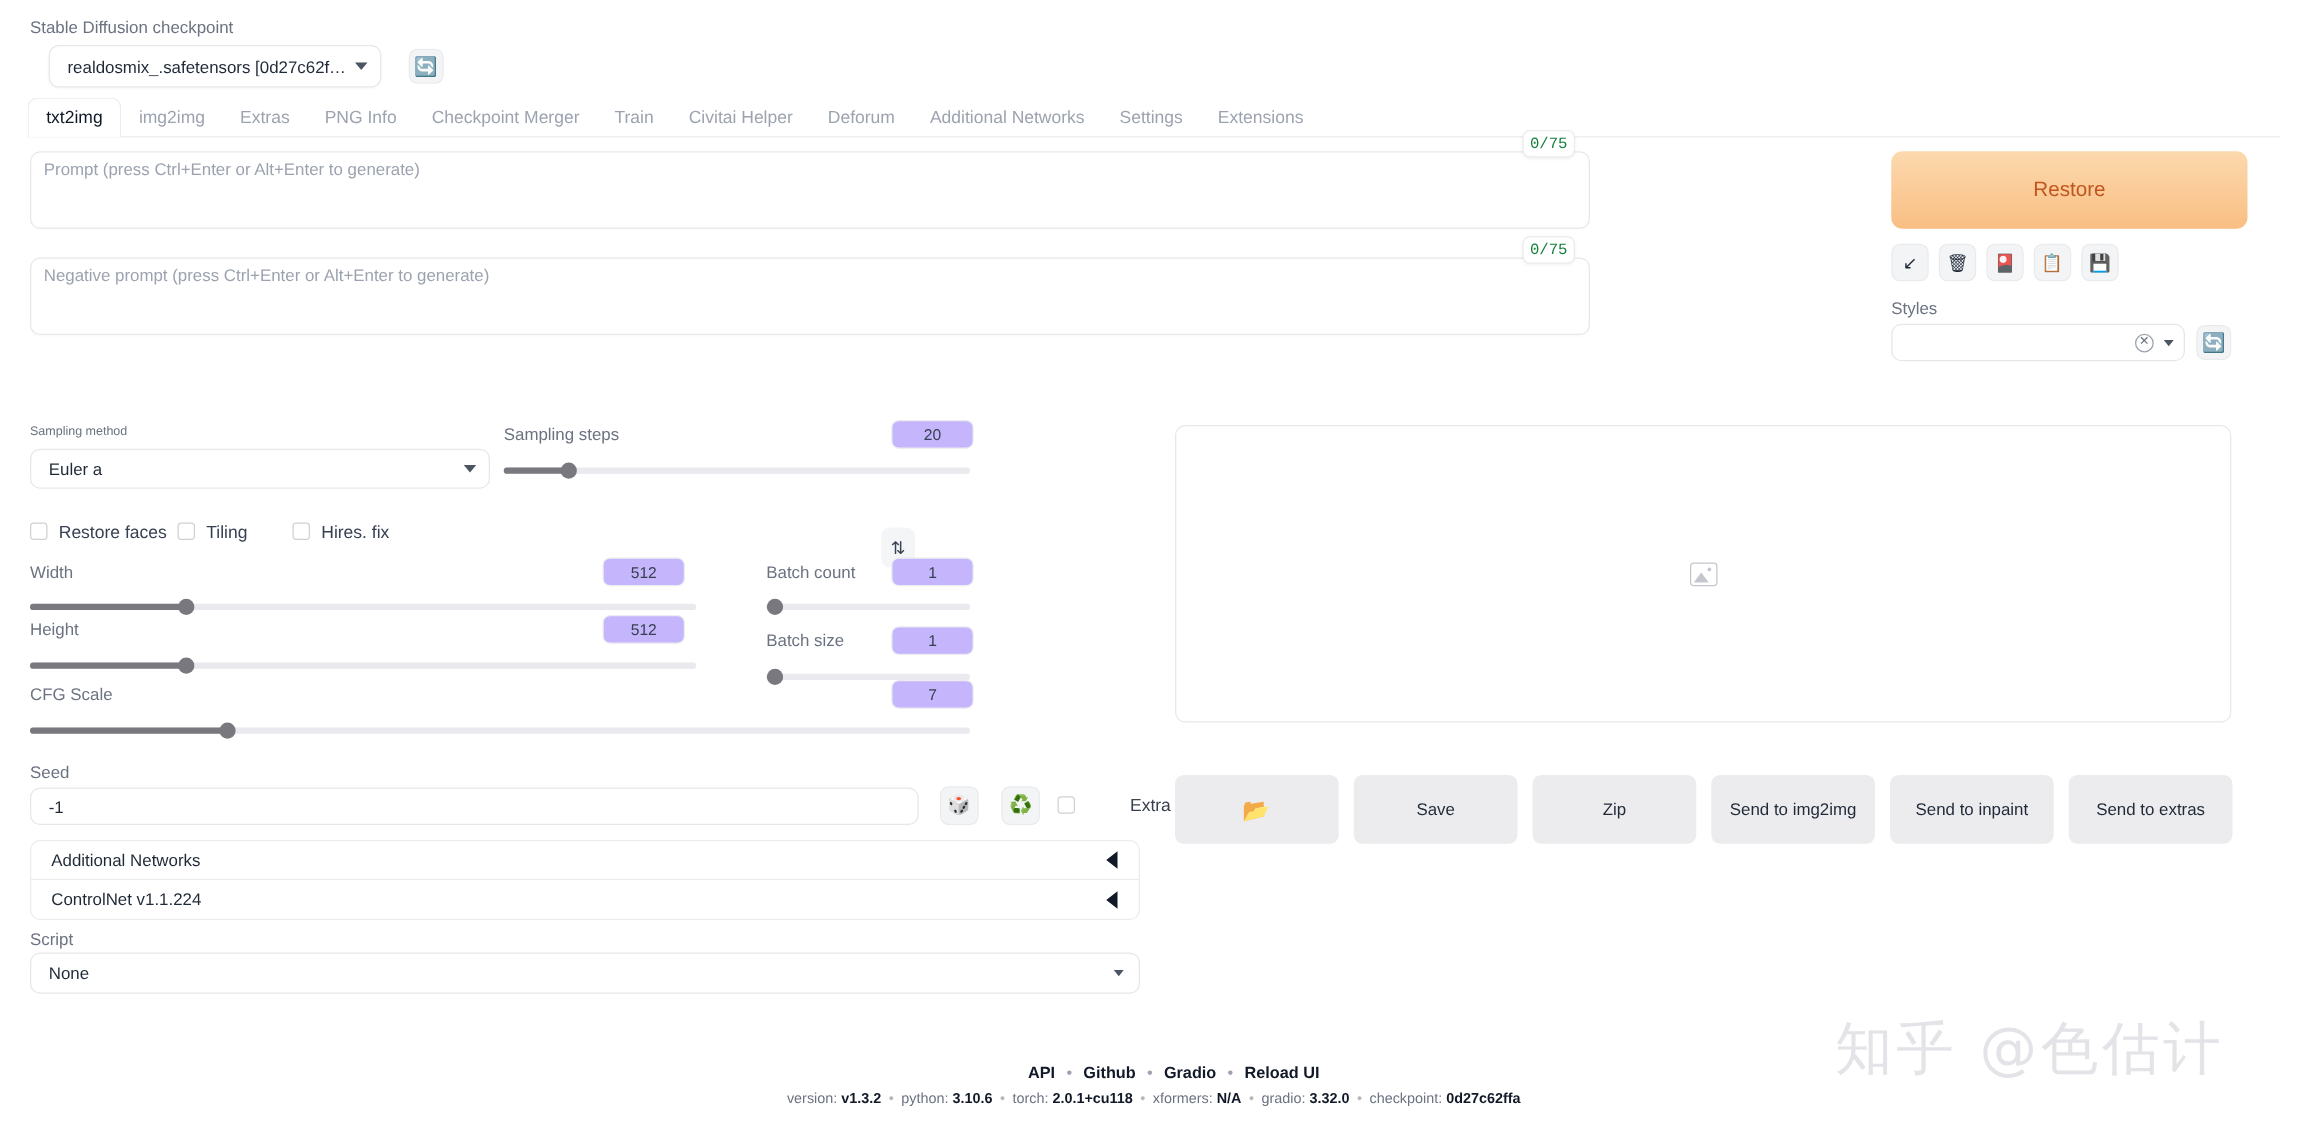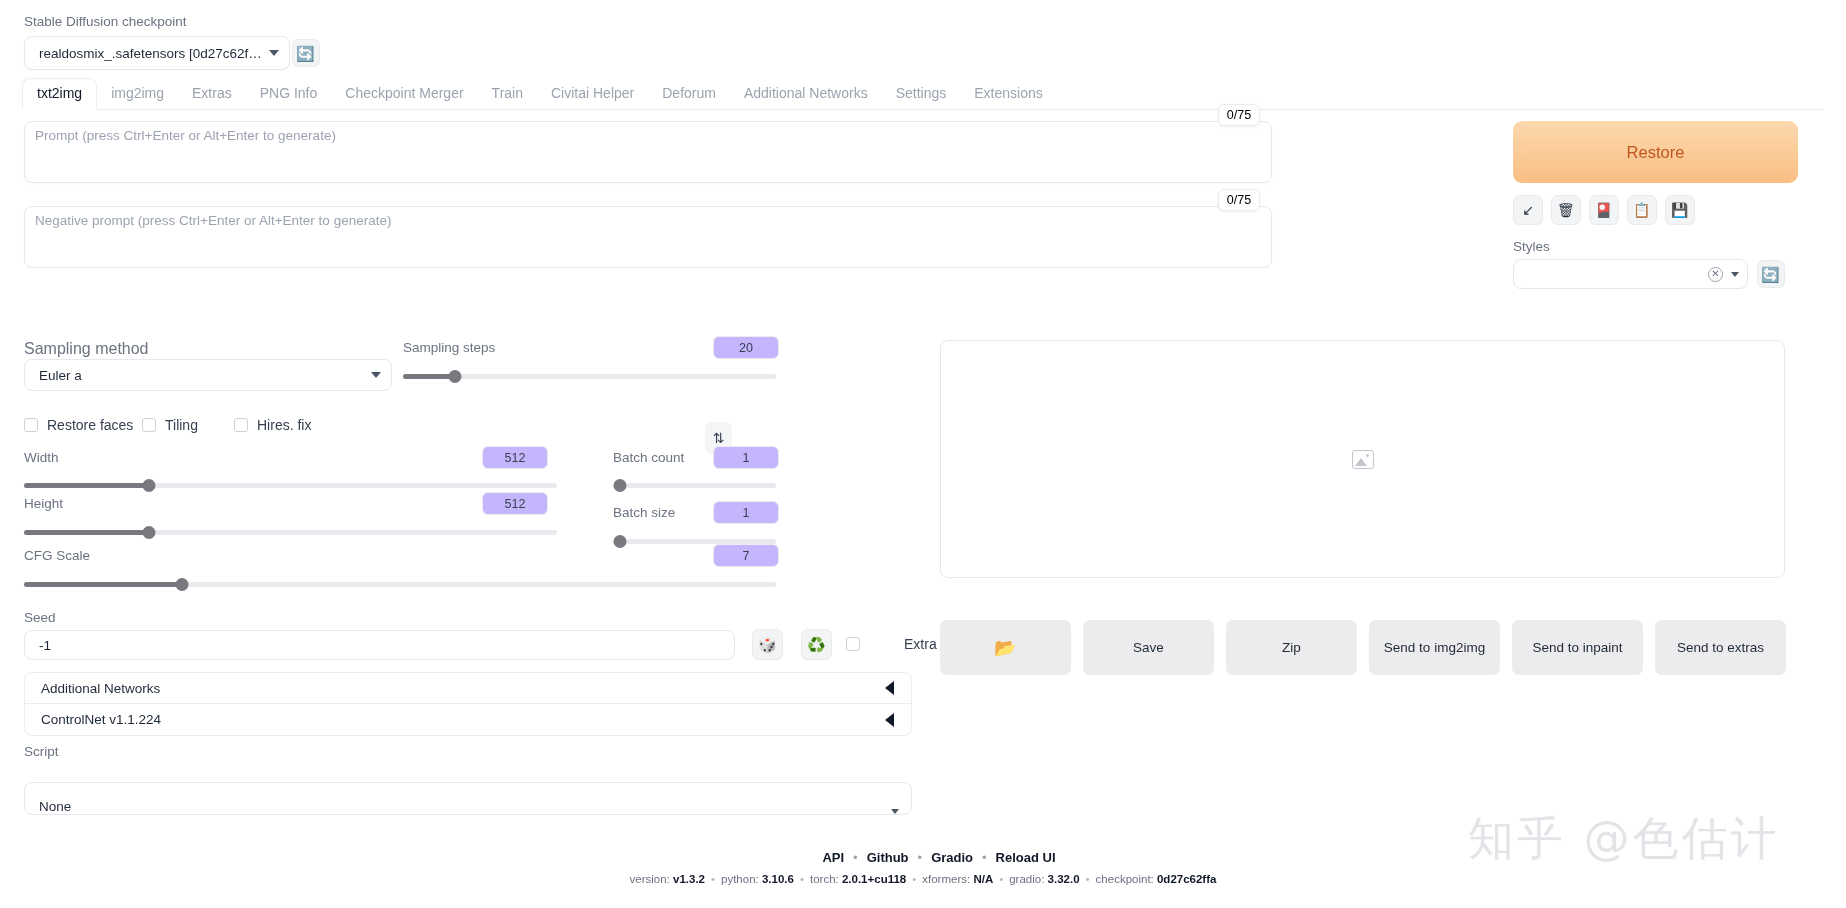--- a/index.html
+++ b/index.html
@@ -8,21 +8,21 @@
     background: #ffffff;
     font-family: "Liberation Sans", sans-serif;
     color: #1f2937;
     overflow: hidden;
   }
   .app { position: relative; width: 1846px; height: 908px; }
 
   
   .ckpt-wrap { position: absolute; left: 24px; top: 14px; }
   .field-label { font-size: 13.5px; color: #6b7280; line-height: 16px; margin-bottom: 6px; }
-  .ckpt-row { display: flex; align-items: center; gap: 2px; }
+  .ckpt-row { display: flex; align-items: center; gap: 22px; margin-left: 15px; }
   .ckpt-select {
     width: 266px; height: 34px;
     border: 1px solid #e5e7eb; border-radius: 8px; background: #fff;
     display: flex; align-items: center; padding: 0 10px 0 14px;
     font-size: 13.5px; color: #1f2937;
     box-shadow: 0 1px 2px rgba(0,0,0,.03);
   }
   .ckpt-select .val { flex: 1; white-space: nowrap; overflow: hidden; text-overflow: ellipsis; }
   .caret { width: 0; height: 0; border-left: 5px solid transparent; border-right: 5px solid transparent;
            border-top: 6px solid #4b5563; margin-left: 6px; flex: 0 0 auto; }
@@ -57,23 +57,24 @@
   }
   #prompt-pos { top: 121px; height: 62px; }
   #prompt-neg { top: 206px; height: 62px; text-align: right; }
   .prompt-box .ph {
     position: absolute; left: 10px; top: 5px;
     font-size: 13.5px; color: #9ca3af; line-height: 18px;
   }
   .token-counter {
     position: absolute; width: 42px; height: 22px;
     background: #fff; border: 1px solid #ececf0; border-radius: 6px;
-    font-size: 12.5px; color: #000000;
+    font-size: 12.5px; color: #15803d;
     display: flex; align-items: center; justify-content: center;
     box-shadow: 0 1px 3px rgba(0,0,0,.06);
+    font-family: Liberation Mono, monospace;
   }
   #tok-pos { left: 1218px; top: 104px; }
   #tok-neg { left: 1218px; top: 189px; }
 
   
   .gen-col { position: absolute; left: 1513px; top: 121px; width: 310px; }
   .generate-btn {
     width: 285px; height: 62px; border-radius: 9px;
     background: linear-gradient(180deg,#fcd9ae 0%,#f9be83 100%);
     display: flex; align-items: center; justify-content: center;
@@ -93,21 +94,21 @@
     width: 15px; height: 15px; border-radius: 50%; border: 1px solid #9ca3af;
     display: flex; align-items: center; justify-content: center;
     font-size: 10px; color: #6b7280; line-height: 1; cursor: pointer;
   }
   .caret-sm { width: 0; height: 0; border-left: 4px solid transparent; border-right: 4px solid transparent;
               border-top: 5px solid #4b5563; }
 
   
   .params { position: absolute; left: 24px; top: 340px; width: 912px; }
 
-  .sampler-label { position: absolute; left: 0; top: 0; font-size: 16px; color: #6b7280; }
+  .sampler-label { position: absolute; left: 0; top: 0; font-size: 10px; color: #6b7280; }
   .sampler-select {
     position: absolute; left: 0; top: 19px; width: 368px; height: 32px;
     border: 1px solid #e5e7eb; border-radius: 8px; background: #fff;
     display: flex; align-items: center; padding: 0 10px 0 14px; font-size: 13.5px;
   }
   .sampler-select .val { flex: 1; }
 
   .steps-label { position: absolute; left: 379px; top: 0; font-size: 13.5px; color: #6b7280; }
   .numbox {
     position: absolute; height: 23px; border: 1px solid #ececf0; border-radius: 6px;
@@ -345,21 +346,21 @@
     <div class="accordion" style="top:332px; border-radius:8px 8px 0 0;">
       <span>Additional Networks</span>
       <span class="tri-left"></span>
     </div>
     <div class="accordion" style="top:364px; border-top:none; border-radius:0 0 8px 8px;">
       <span>ControlNet v1.1.224</span>
       <span class="tri-left"></span>
     </div>
 
     <div class="script-lbl" style="top:404px;">Script</div>
-    <div class="script-select" style="top:442px;align-items:flex-end;">
+    <div class="script-select" style="top:422px;">
       <span class="val">None</span>
       <span class="caret-sm"></span>
     </div>
   </div>
 
   <div class="gal-panel"></div>
   <div class="gallery">
     <div class="img-placeholder"></div>
   </div>
   <div class="gal-actions" id="gal-actions">

